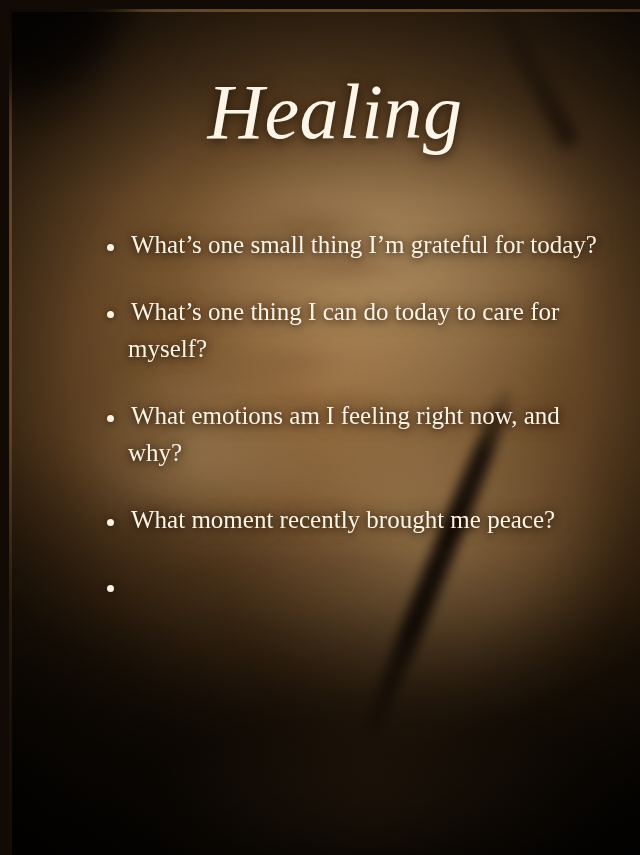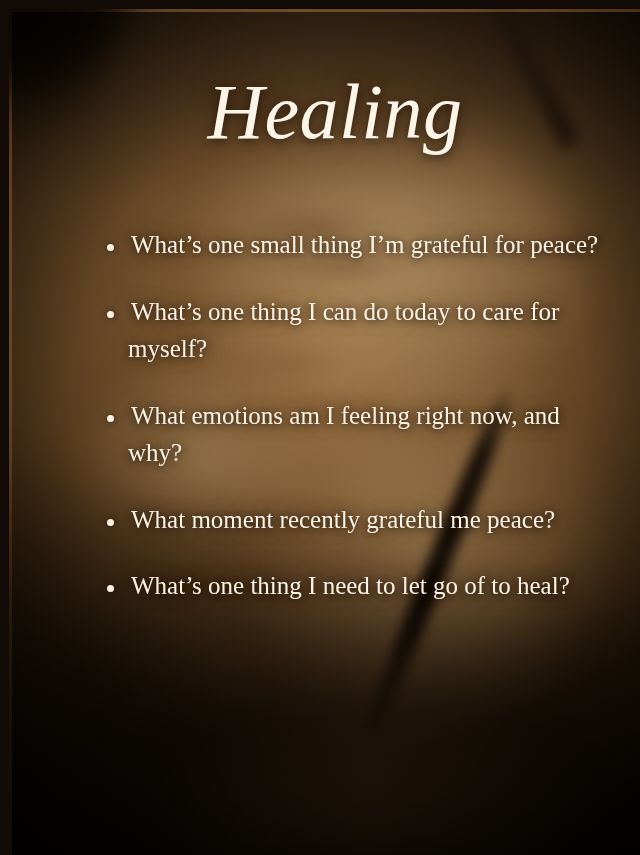--- a/index.html
+++ b/index.html
@@ -192,38 +192,37 @@
   <div class="bg-layer bg-vignette"></div>
 
   <div id="content">
 
     <h1 class="title">Healing</h1>
 
     <ul class="bullet-list">
 
       <li class="bullet-item">
         <span class="bullet-dot"></span>
-        <span>What’s one small thing I’m grateful for peace?</span>
+        <span>What’s one small thing I’m grateful for today?</span>
       </li>
 
       <li class="bullet-item">
         <span class="bullet-dot"></span>
         <span>What’s one thing I can do today to care for myself?</span>
       </li>
 
       <li class="bullet-item">
         <span class="bullet-dot"></span>
         <span>What emotions am I feeling right now, and why?</span>
       </li>
 
       <li class="bullet-item">
         <span class="bullet-dot"></span>
-        <span>What moment recently grateful me peace?</span>
-      </li>
-
-      <li class="bullet-item">
-        <span class="bullet-dot"></span>
-        <span>What’s one thing I need to let go of to heal?</span>
+        <span>What moment recently brought me peace?</span>
+      </li>
+
+      <li class="bullet-item">
+        <span class="bullet-dot"></span>
       </li>
 
     </ul>
   </div>
 </div>
 
 </body></html>

